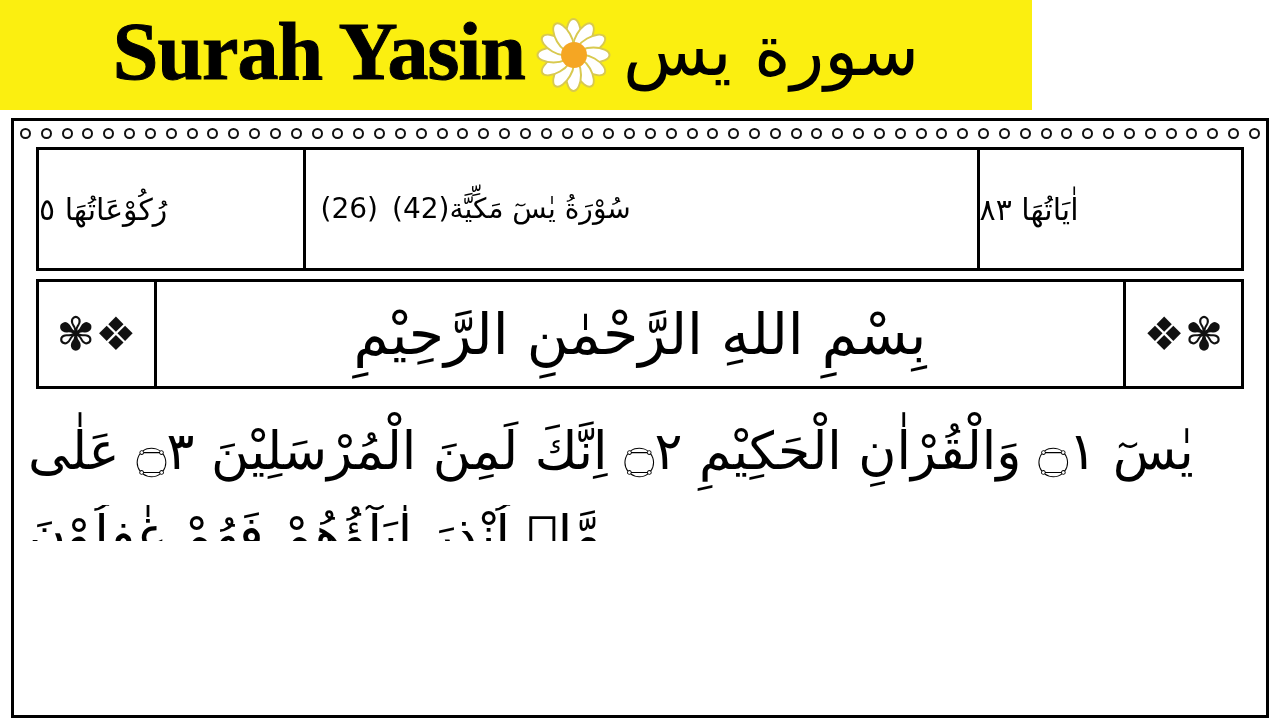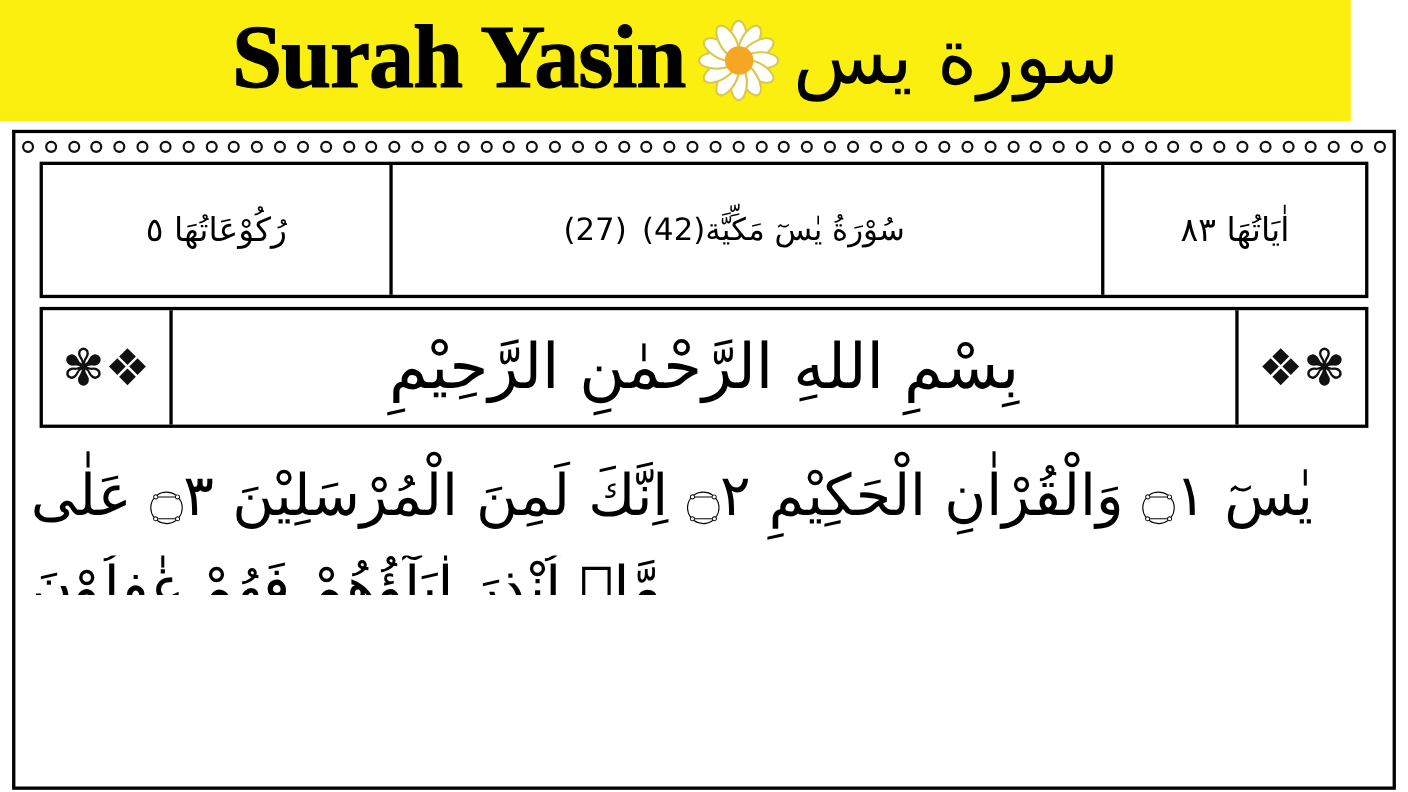--- a/index.html
+++ b/index.html
@@ -10,21 +10,21 @@
   body {
     width: 1280px;
     height: 720px;
     overflow: hidden;
     font-family: "Liberation Sans", sans-serif;
   }
 
   
   .banner {
     position: relative;
-    width: 1228px;
+    width: 1032px;
     height: 110px;
     background: #fbef10;
     display: flex;
     align-items: center;
     justify-content: center;
     box-sizing: border-box;
     overflow: hidden;
   }
   .banner-inner {
     display: flex;
@@ -123,23 +123,21 @@
     box-sizing: border-box;
     display: flex;
     flex-direction: row-reverse;
     background: #fff;
   }
   .cartouche {
     border-left: 3px solid #000;
     box-sizing: border-box;
     display: flex;
     align-items: center;
-    justify-content: center;
-    position: relative;
-    margin-left: 38px;
+    position: relative;
   }
   .cartouche:last-child { border-left: none; }
   .cart-right { width: 22%; }
   .cart-mid   { width: 56%; }
   .cart-left  { width: 22%; }
   .cart-text {
     font-family: "DejaVu Sans", sans-serif;
     direction: rtl;
     color: #000;
     font-size: 30px;
@@ -343,21 +341,21 @@
       <i class="bead"></i>
         <i class="bead"></i>
         <i class="bead"></i>
     </div>
 
     <div class="header-band">
       <div class="cartouche cart-right">
         <span class="cart-text">اٰیَاتُهَا ٨٣</span>
       </div>
       <div class="cartouche cart-mid">
-        <span class="cart-text" style="font-size:28px;margin-left:14px;">(27)</span>
+        <span class="cart-text" style="font-size:28px;margin-left:14px;">(26)</span>
         <span class="cart-text" style="font-size:28px;margin-left:14px;">(42)</span>
         <span class="cart-text">سُوْرَةُ یٰسٓ مَكِّیَّة</span>
       </div>
       <div class="cartouche cart-left">
         <span class="cart-text">رُكُوْعَاتُهَا ٥</span>
       </div>
     </div>
 
     <div class="bism-band">
       <span class="corner-orn right">❖✾</span>

